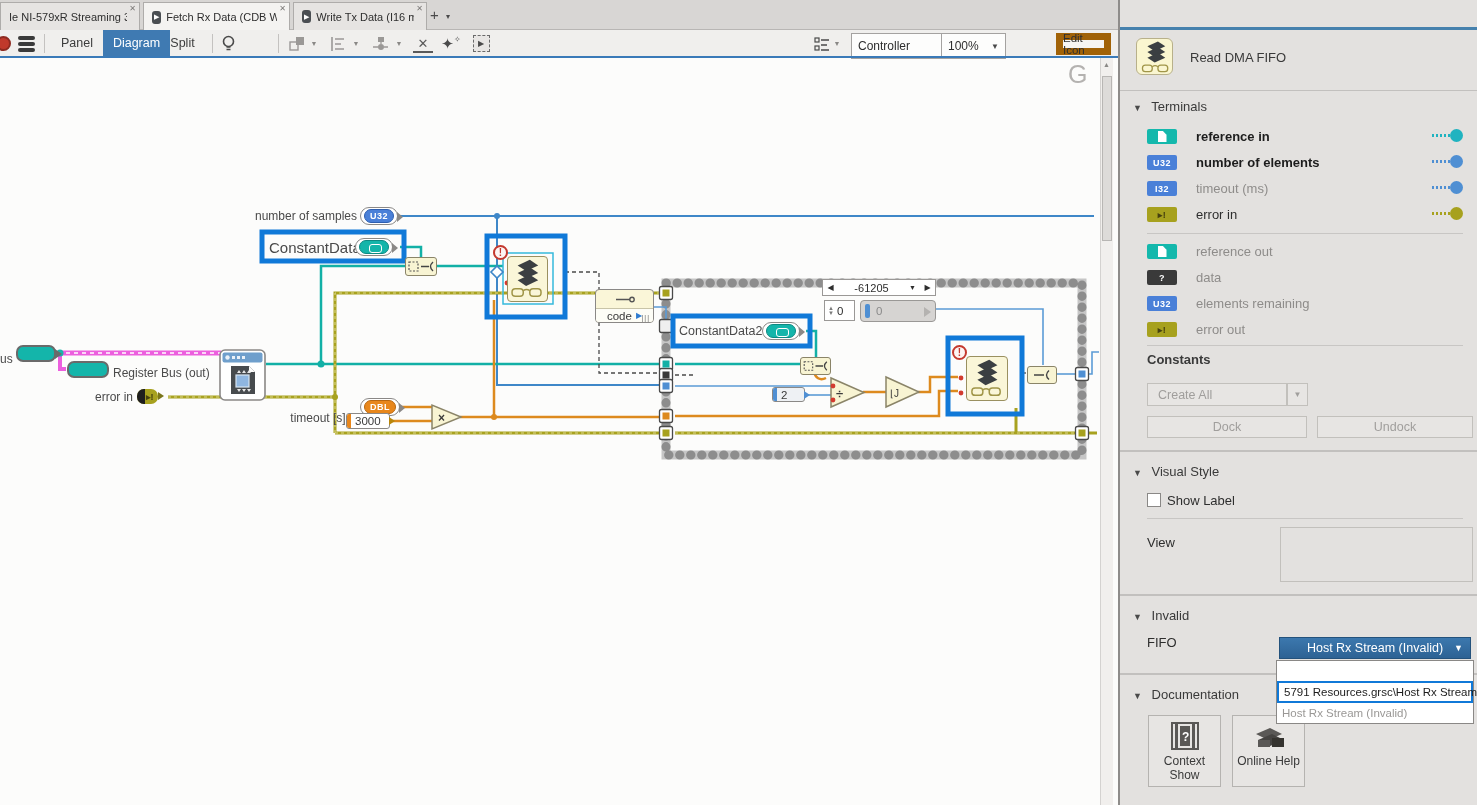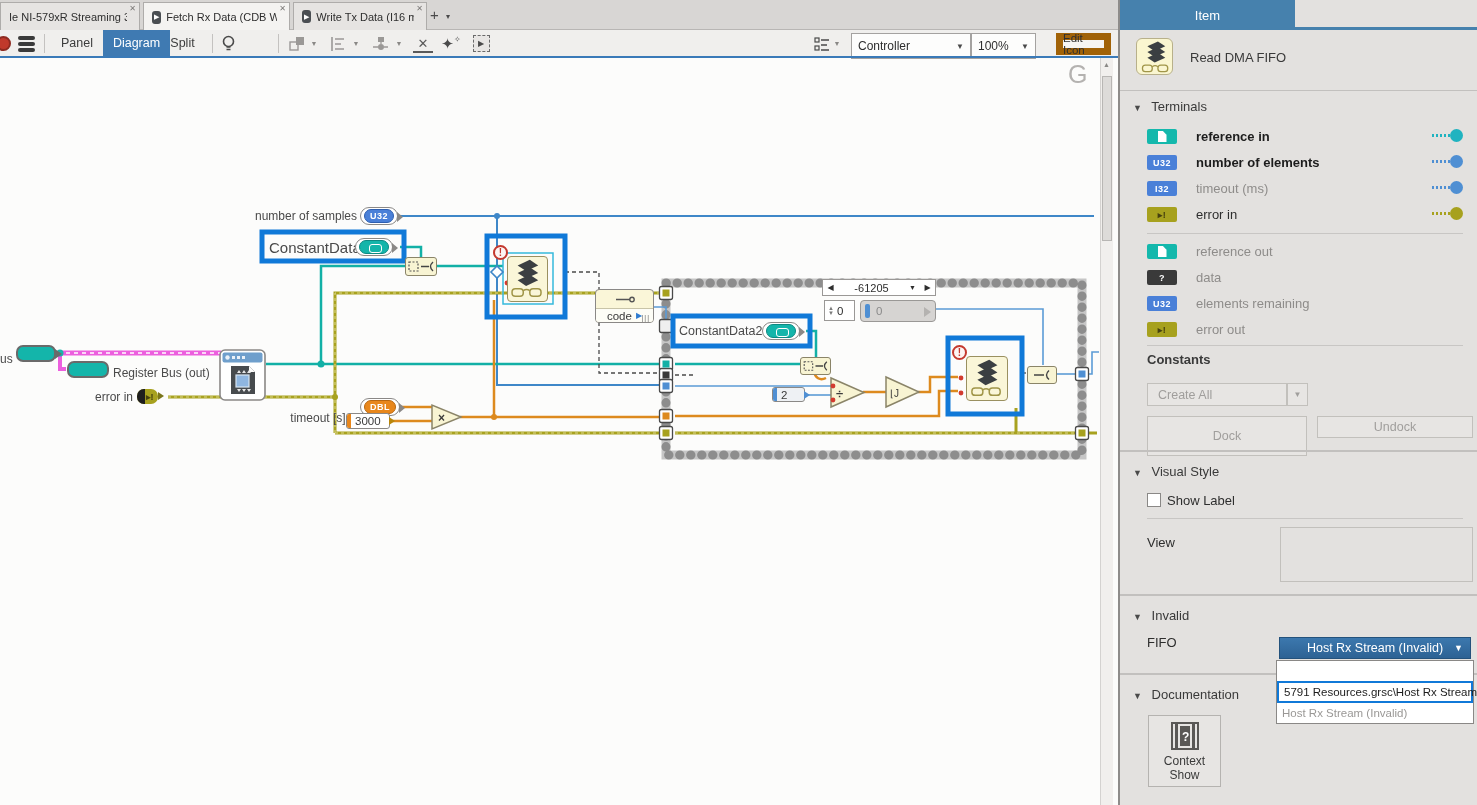--- a/index.html
+++ b/index.html
@@ -498,31 +498,30 @@
           <rect x="1" y="2" width="4" height="4" fill="none" stroke="#4a4a4a" stroke-width="1.2"></rect>
       <path d="M7 4 h8 M7 9 h6 M7 14 h8" stroke="#4a4a4a" stroke-width="1.5"></path>
           <rect x="1" y="10" width="4" height="4" fill="none" stroke="#4a4a4a" stroke-width="1.2"></rect>
         </svg>
       </div>
     <div class="ticon caret8" style="left:833px; width:8px;">▼</div>
     <div class="combo" style="left:851px; width:120px;">
       <span>Controller</span>
       <span class="cv">▼</span>
       </div>
-    <div class="combo" style="left:971px; width:65px;">
+    <div class="combo" style="left:941px; width:65px;">
       <span>100%</span>
       <span class="cv">▼</span>
       </div>
     <div id="edit-icon-btn">Edit Icon</div>
   </div>
   <div id="toolbar-underline" class="abs"></div>
 
   <div id="panel" class="abs">
     <div id="panel-tabs">
-      <div class="ptab" id="ptab-item">Item</div>
     </div>
 
     <div id="panel-hdr-icon">
       <svg width="35" height="35" viewBox="0 0 40 43" style="margin:0 0 0 1px;">
         <polygon points="10,9 23,3 32,9 19,15" fill="#3b3f42"></polygon>
         <polygon points="10,16 23,10 32,16 19,22" fill="#3b3f42"></polygon>
         <polygon points="10,23 23,17 32,23 19,29" fill="#3b3f42"></polygon>
         <g fill="none" stroke="#a09548" stroke-width="1.6">
           <rect x="4" y="32" width="12" height="8" rx="3.5"></rect>
           <rect x="23" y="32" width="12" height="8" rx="3.5"></rect>
@@ -566,21 +565,21 @@
     <div class="badge num" style="top:296px;">U32</div>
     <div class="trow-label" style="top:296px;">elements remaining</div>
     <div class="badge err" style="top:322px;">▸!</div>
     <div class="trow-label" style="top:322px;">error out</div>
 
     <div class="thin-div" style="top:345px;"></div>
     <div class="sec-hdr" style="left:27px; top:352px; font-weight:bold;">Constants</div>
 
     <div class="dis-btn" id="createall" style="left:27px; top:383px; width:140px; height:23px;">Create All</div>
     <div class="dis-btn" style="left:167px; top:383px; width:21px; height:23px; font-size:8px;">▼</div>
-    <div class="dis-btn" style="left:27px; top:416px; width:160px; height:40px;">Dock</div>
+    <div class="dis-btn" style="left:27px; top:416px; width:160px; height:22px;">Dock</div>
     <div class="dis-btn" style="left:197px; top:416px; width:156px; height:22px;">Undock</div>
 
     <div class="sect-div" style="top:450px;"></div>
     <div class="sec-hdr" style="top:464px;">
       <span class="tri">▼</span>
       <span>Visual Style</span></div>
     <div class="checkbox" style="left:27px; top:493px;"></div>
     <div class="trow-label dark" style="left:47px; top:493px;">Show Label</div>
     <div class="thin-div" style="top:518px;"></div>
     <div class="trow-label dark" style="left:27px; top:535px;">View</div>
@@ -604,20 +603,29 @@
     <div class="helpbtn" style="left:28px; top:715px;">
       <svg width="28" height="30" viewBox="0 0 28 30" style="margin-top:6px;">
         <rect x="1" y="1" width="26" height="26" fill="none" stroke="#5a5856" stroke-width="2"></rect>
         <rect x="4" y="1" width="3" height="26" fill="#5a5856"></rect>
           <rect x="21" y="1" width="3" height="26" fill="#5a5856"></rect>
         <rect x="9" y="4" width="10" height="20" fill="#5a5856"></rect>
         <text x="11" y="19" font-size="12" font-weight="bold" fill="#fff">?</text>
       </svg>
       <span class="hlbl">Context Show</span>
     </div>
+    <div class="helpbtn" style="left:112px; top:715px;">
+      <svg width="34" height="30" viewBox="0 0 34 30" style="margin-top:6px;">
+        <polygon points="4,12 18,6 30,12 16,18" fill="#5a5856"></polygon>
+        <polygon points="6,18 20,12 32,18 18,24" fill="#454341"></polygon>
+        <rect x="6" y="18" width="12" height="7" fill="#5a5856"></rect>
+        <rect x="20" y="16" width="12" height="9" fill="#35332f"></rect>
+      </svg>
+      <span class="hlbl">Online Help</span>
+    </div>
   </div>
 
   <div id="fifo-popup">
     <div class="opt"></div>
     <div class="opt selopt">5791 Resources.grsc\Host Rx Stream</div>
     <div class="opt muted">Host Rx Stream (Invalid)</div>
   </div>
 
 </div>
 

